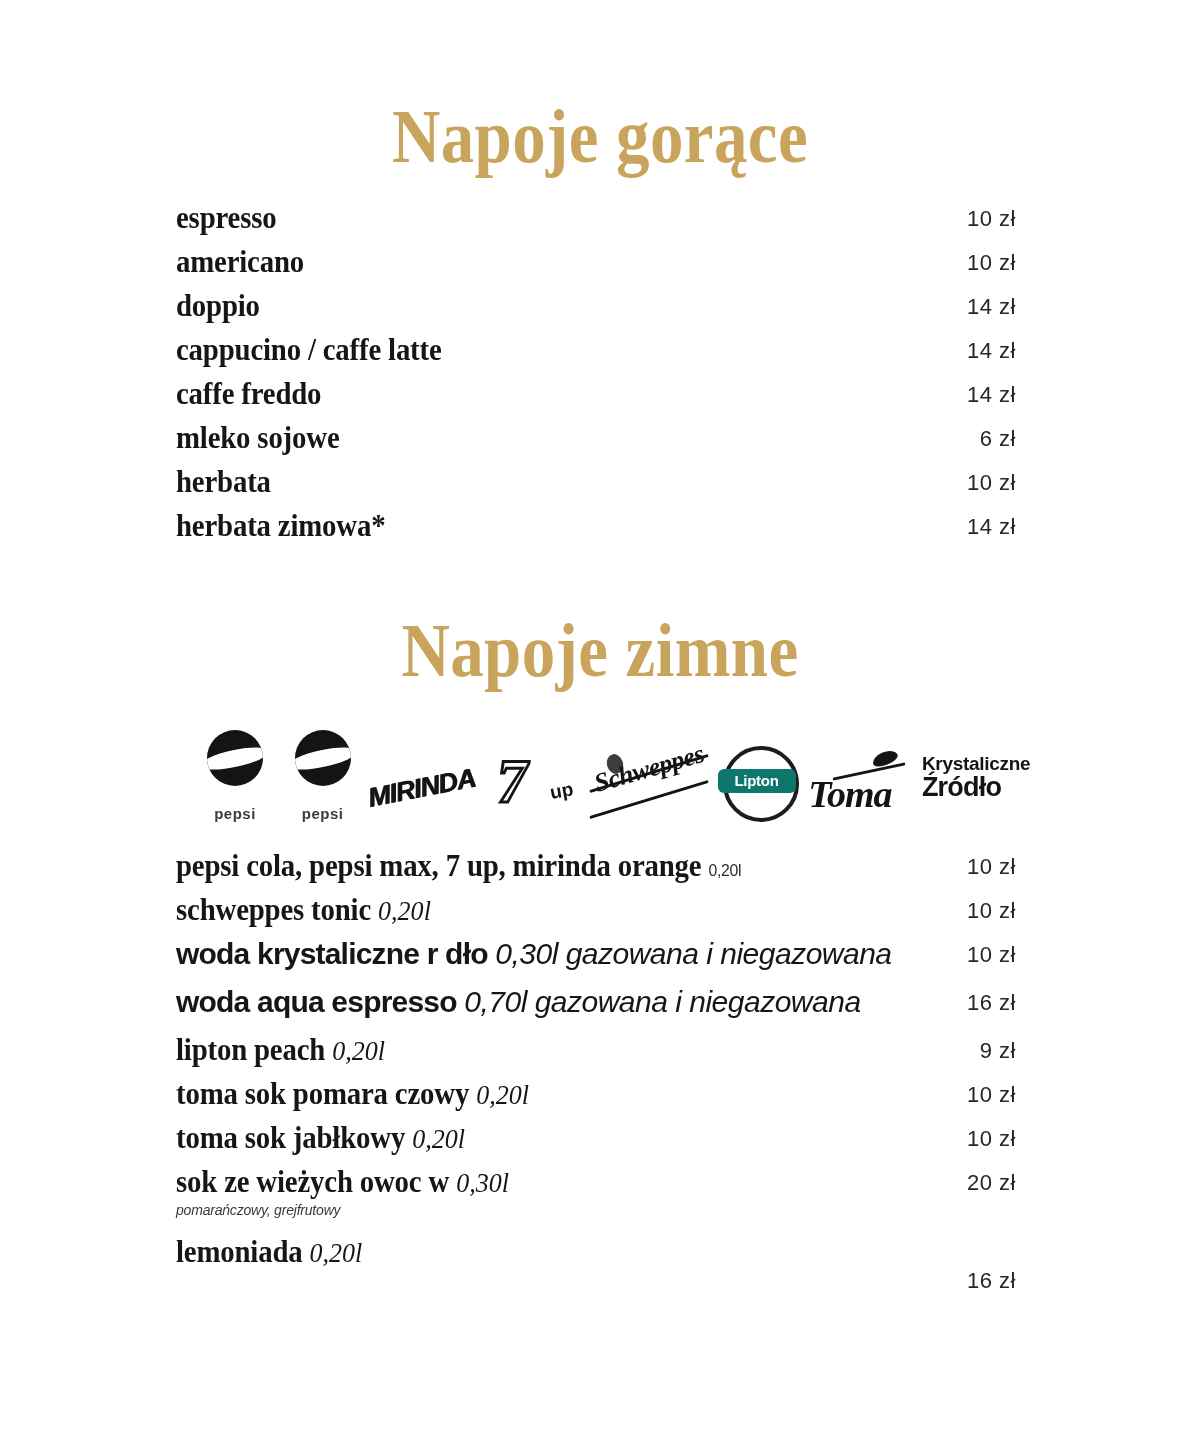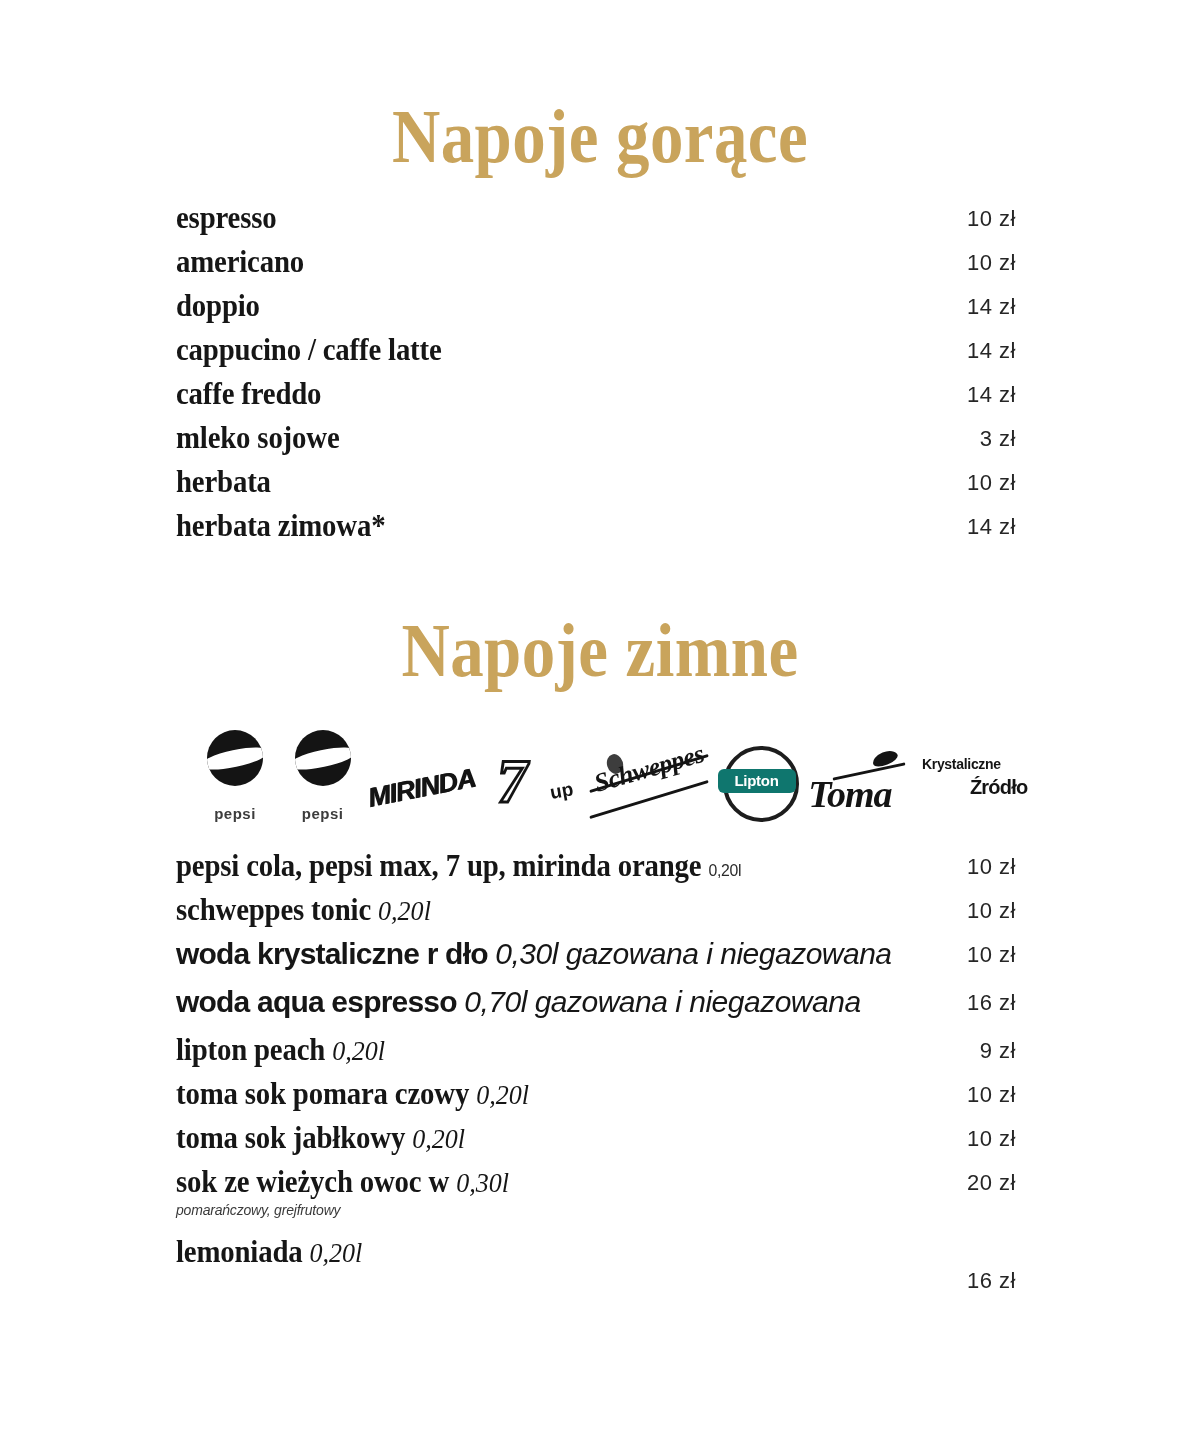--- a/index.html
+++ b/index.html
@@ -292,33 +292,32 @@
     background: #141414;
     transform: rotate(-12deg);
     border-radius: 2px;
   }
 
   
   .logo-kz { width: 104px; height: 66px; text-align: left; }
   .kz-top {
     font-family: "Liberation Sans", sans-serif;
     font-weight: 700;
-    font-size: 14px;
+    font-size: 19px;
     letter-spacing: -0.3px;
     line-height: 16px;
     color: #141414;
   }
   .kz-main {
     font-family: "Liberation Sans", sans-serif;
     font-weight: 700;
-    font-size: 20px;
+    font-size: 27px;
     letter-spacing: -0.8px;
     line-height: 31px;
     color: #141414;
-    margin-left: 48px;
   }
 </style>
 </head>
 <body>
 
 <div class="page">
 
   <div class="section-title" id="title-hot">Napoje gorące</div>
 
   <div class="menu-list" id="hot-list">
@@ -338,21 +337,21 @@
     <div class="row">
       <span class="name">cappucino / caffe latte</span>
       <span class="price">14 zł</span>
     </div>
     <div class="row">
       <span class="name">caffe freddo</span>
       <span class="price">14 zł</span>
     </div>
     <div class="row">
       <span class="name">mleko sojowe</span>
-      <span class="price">3 zł</span>
+      <span class="price">6 zł</span>
     </div>
     <div class="row">
       <span class="name">herbata</span>
       <span class="price">10 zł</span>
     </div>
     <div class="row">
       <span class="name">herbata zimowa*</span>
       <span class="price">14 zł</span>
     </div>
 

